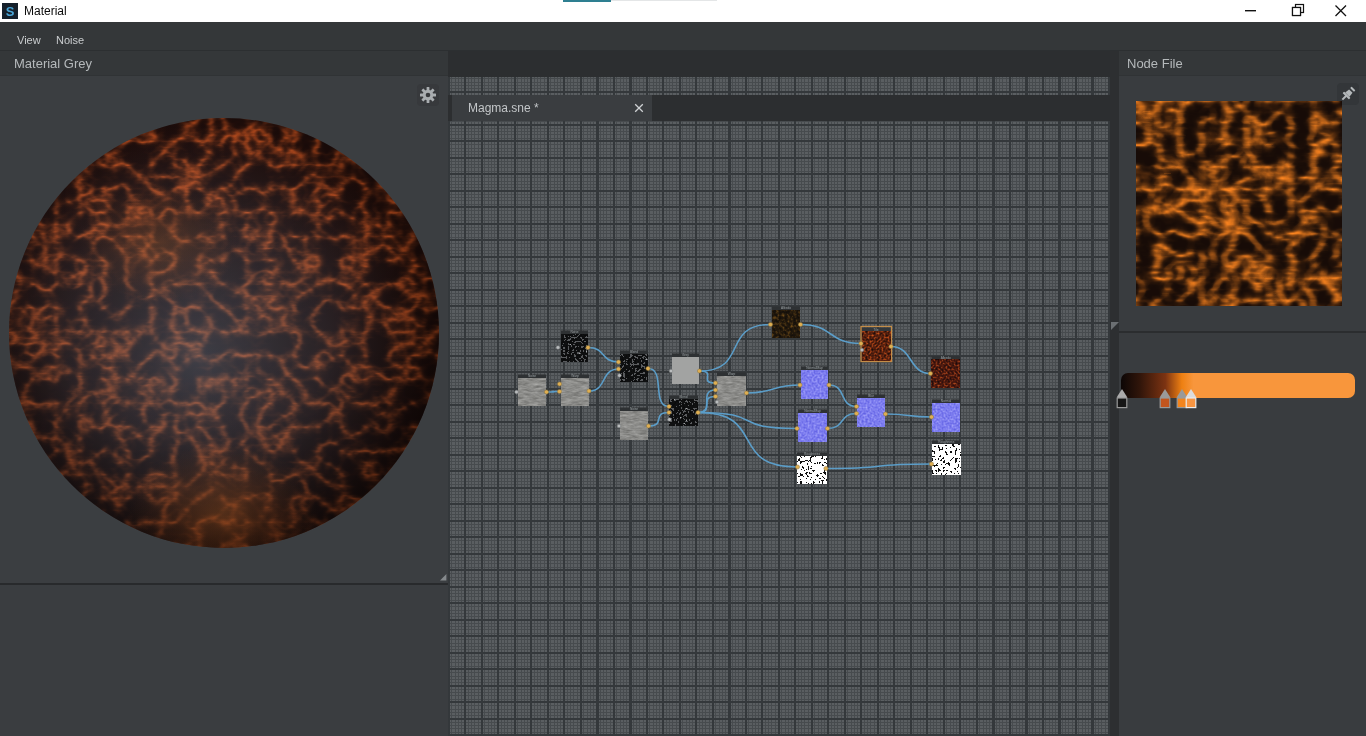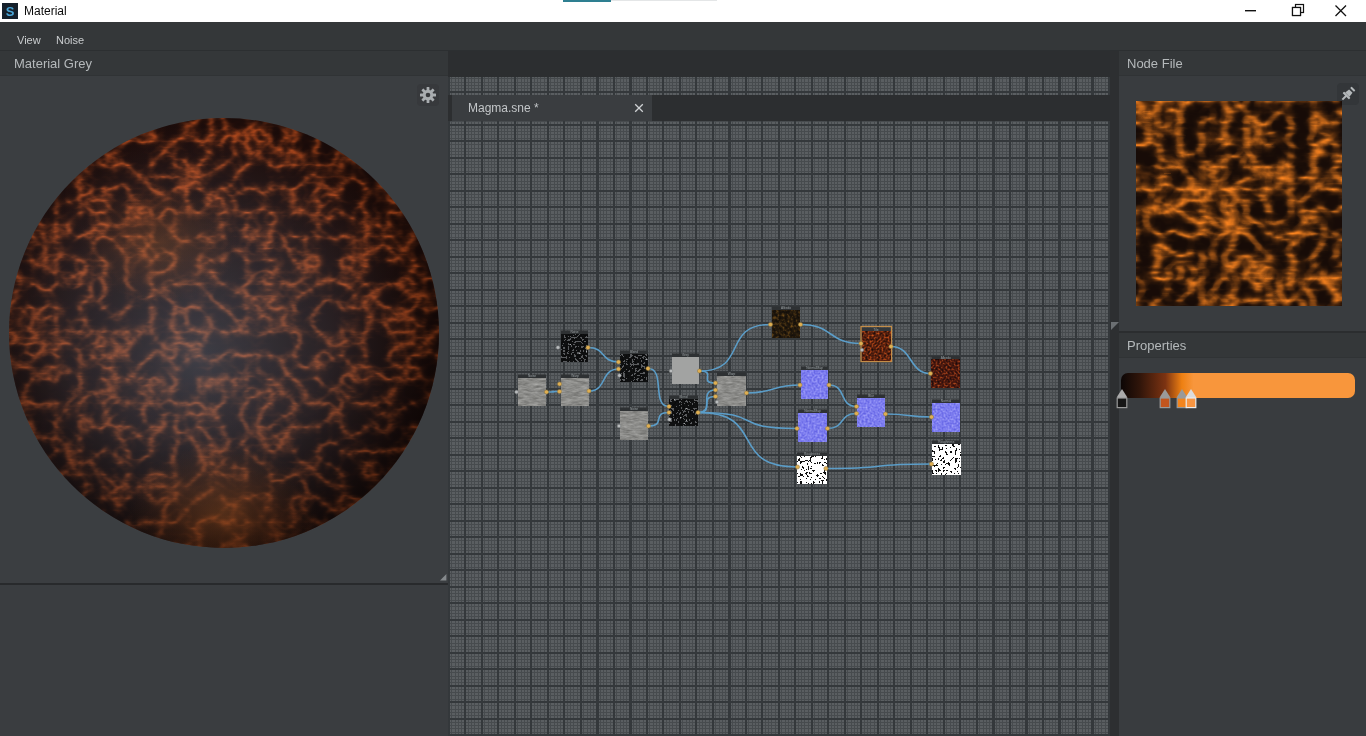--- a/index.html
+++ b/index.html
@@ -376,21 +376,20 @@
         <rect x="8.3" y="3.2" width="5.4" height="2" rx="0.6"></rect>
       </g>
     </svg>
   </div>
   <div id="nodetex" class="abs" style="left:17px;top:50px;width:206px;height:205px;background:#1a0f08">
     <svg width="206" height="205">
         <rect width="206" height="205" filter="url(#fmagma)"></rect>
       </svg>
   </div>
   <div class="abs" style="left:0;top:280px;width:247px;height:2px;background:#2b2d2f"></div>
-  <div class="phead" style="top:282px">Properties</div>
   <div id="gradbar" class="abs" style="left:2px;top:322px;width:234px;height:25px;border-radius:7px;
       background:linear-gradient(90deg,#0c0605 0%,#30150a 8%,#7c3312 19%,#ee8012 26%,#f8963c 31%,#f8963c 100%);"></div>
   <svg class="abs" style="left:-3.5px;top:337px" width="12" height="21" viewBox="0 0 12 21">
     <path d="M 6 1 L 10.8 8.5 L 10.8 10 L 1.2 10 L 1.2 8.5 Z" fill="#aaaaaa"></path>
     <rect x="1.2" y="10" width="9.6" height="9.6" fill="#161616" stroke="#9a9a9a" stroke-width="1.2"></rect>
   </svg>
   <svg class="abs" style="left:39.5px;top:337px" width="12" height="21" viewBox="0 0 12 21">
     <path d="M 6 1 L 10.8 8.5 L 10.8 10 L 1.2 10 L 1.2 8.5 Z" fill="#9a9a9a"></path>
     <rect x="1.2" y="10" width="9.6" height="9.6" fill="#c2551e" stroke="#9a9a9a" stroke-width="1.2"></rect>
   </svg>

